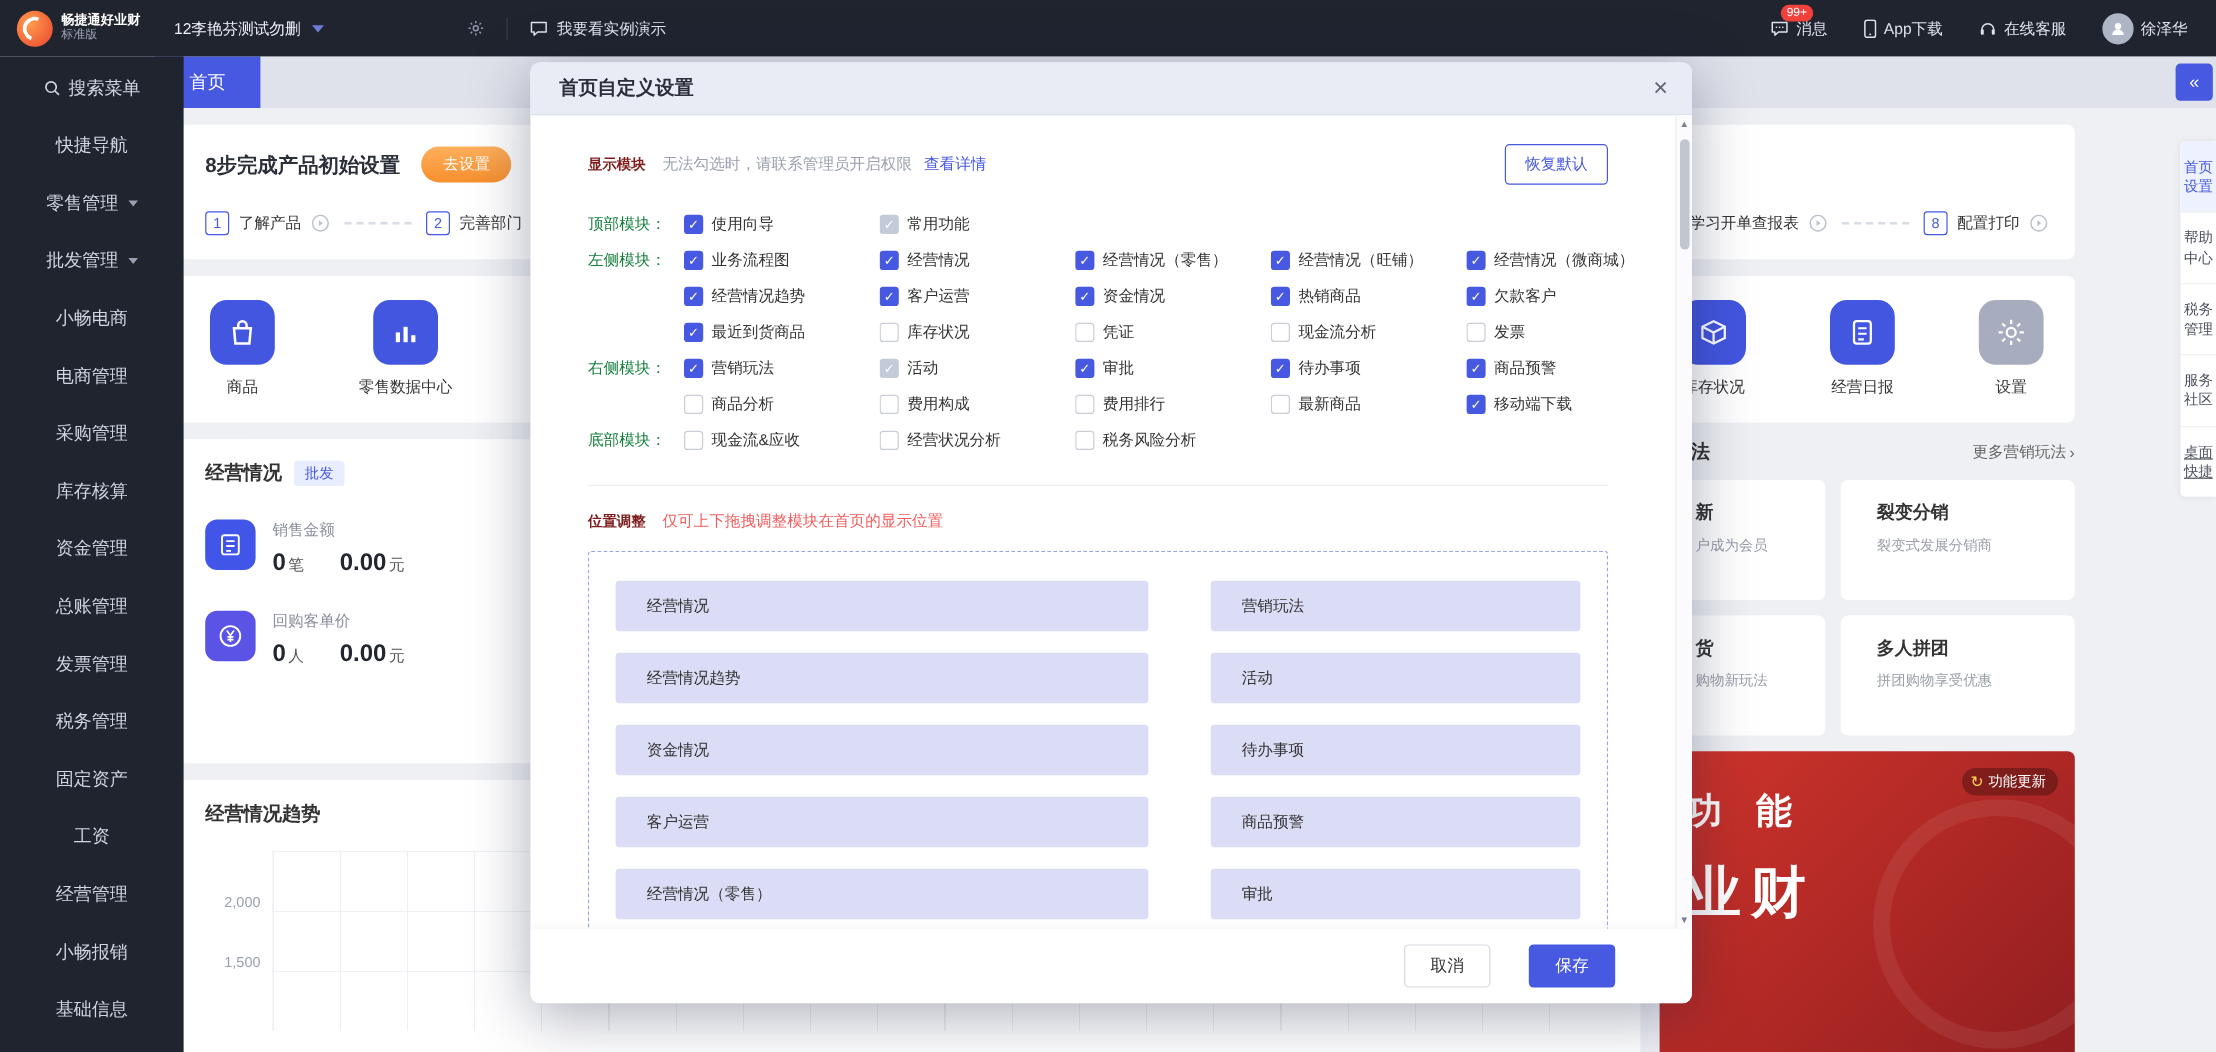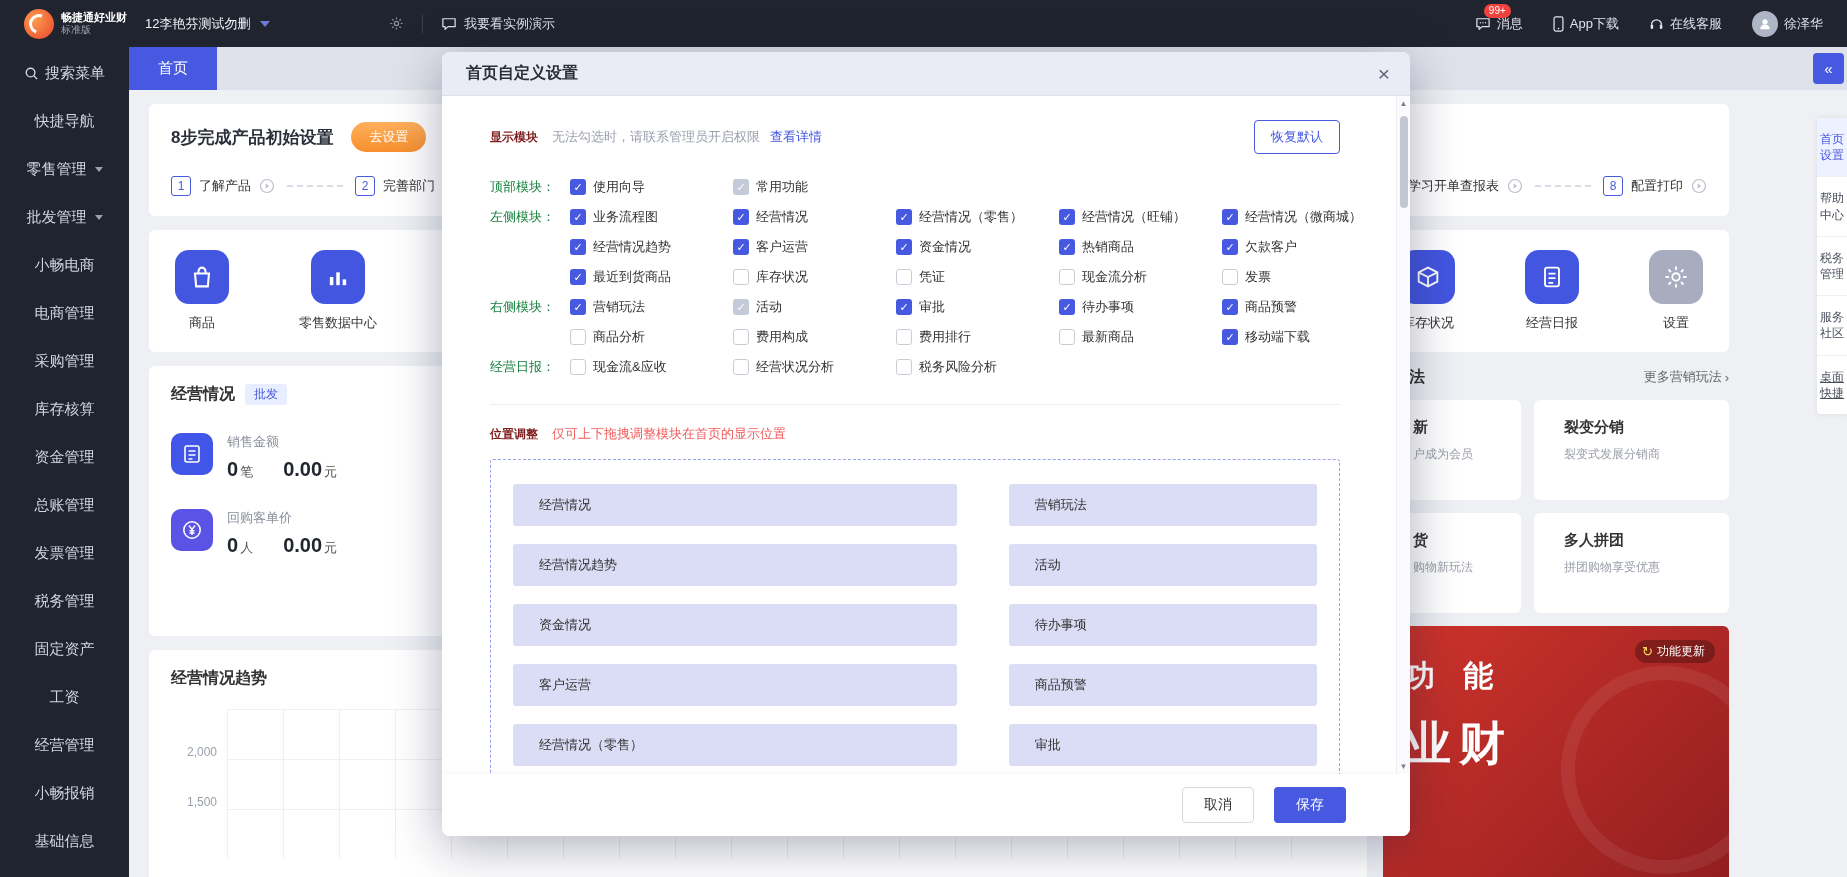--- a/index.html
+++ b/index.html
@@ -7,41 +7,41 @@
   body {
     font-family:"Liberation Sans","DejaVu Sans",sans-serif;
     background:#eef0f4; position:relative; color:#333;
     --accent:#4659e0; --dark:#20242f; --red:#f25c5c; --orange1:#ffb05c; --orange2:#f78f2e;
   }
   .icn { display:inline-flex; align-items:center; justify-content:center; }
 
   
   .topbar { position:absolute; top:0; left:0; width:100%; height:47px; background:var(--dark);
     display:flex; align-items:center; color:#dfe3ee; z-index:5; }
-  .brand { width:129px; display:flex; align-items:center; gap:7px; padding-left:24px; flex:0 0 auto; }
+  .brand { width:129px; display:flex; align-items:center; gap:7px; padding-left:14px; flex:0 0 auto; }
   .logo-circle { width:30px; height:30px; border-radius:50%; flex:0 0 auto;
     background:radial-gradient(circle at 35% 35%, #ff9d4d, #e8432e); position:relative; }
   .logo-circle::after { content:""; position:absolute; inset:5px; border:3px solid transparent;
     border-top-color:#fff; border-left-color:#fff; border-radius:50%; transform:rotate(-25deg); }
   .brand-text { display:flex; flex-direction:column; line-height:1.15; }
   .brand-name { font-size:11px; font-weight:bold; color:#fff; white-space:nowrap; }
   .brand-sub { font-size:10px; color:#9aa2b6; }
   .workspace { display:flex; align-items:center; gap:10px; margin-left:16px; font-size:13px; color:#eef1f8; min-width:240px; cursor:pointer; }
   .chev { width:0; height:0; border-left:5px solid transparent; border-right:5px solid transparent; border-top:6px solid #6c7bd9; }
   .top-gear { color:#8d95a9; margin-left:4px; cursor:pointer; }
   .divider-v { width:1px; height:18px; background:#3a404f; margin:0 18px; }
   .demo { display:flex; gap:7px; font-size:13px; cursor:pointer; }
   .top-right { margin-left:auto; display:flex; align-items:center; gap:30px; padding-right:24px; font-size:13px; }
   .top-item { display:flex; align-items:center; gap:6px; cursor:pointer; position:relative; }
   .badge { position:absolute; top:-11px; left:9px; background:#f0413d; color:#fff; font-size:10px;
     padding:1px 5px; border-radius:8px; line-height:1.2; }
   .avatar { width:26px; height:26px; border-radius:50%; background:#aeb6c6; display:flex; align-items:center; justify-content:center; }
 
   
-  .sidebar { position:absolute; top:47px; left:0; width:129px; bottom:0; background:var(--dark);
+  .sidebar { position:absolute; top:47px; left:0; width:153px; bottom:0; background:var(--dark);
     z-index:4; display:flex; flex-direction:column; padding-top:2px; }
   .side-item { height:48px; display:flex; align-items:center; justify-content:center; gap:6px;
     color:#cfd5e2; font-size:15px; cursor:pointer; }
   .chev-s { width:0; height:0; border-left:4px solid transparent; border-right:4px solid transparent;
     border-top:5px solid #99a0b4; margin-left:2px; }
 
   
   .tabbar { position:absolute; left:129px; top:47px; right:0; height:43px; background:#dfe2ea; z-index:3; display:flex; }
   .tab { width:88px; background:var(--accent); color:#fff; font-size:15px;
     display:flex; align-items:center; justify-content:center; cursor:pointer; }
@@ -151,21 +151,21 @@
   .cb-box.disabled { background:#c3cad8; }
   .cb-box.checked::after, .cb-box.disabled::after { content:"✓"; color:#fff; font-size:11px; }
   .cb-box.unchecked { background:#fff; border:1px solid #c9cdd6; }
   .hr { border-top:1px solid #ebedf2; margin:22px 0 20px; }
   .pos-hint { font-size:13px; color:var(--red); margin-left:14px; }
   .drag-box { margin-top:16px; border:1px dashed #98a2ec; border-radius:3px; padding:24px 22px;
     display:grid; grid-template-columns:1.44fr 1fr; column-gap:52px; height:430px; }
   .drag-bar { height:42px; background:#dbdcf5; border-radius:3px; margin-bottom:18px;
     display:flex; align-items:center; padding-left:26px; font-size:13px; color:#333; cursor:move; }
   .modal-footer { flex:0 0 62px; background:#fff; display:flex; align-items:center; justify-content:flex-end;
-    gap:20px; padding-right:64px; position:relative; z-index:2; box-shadow:0 -3px 8px rgba(0,0,0,.03); }
+    gap:32px; padding-right:64px; position:relative; z-index:2; box-shadow:0 -3px 8px rgba(0,0,0,.03); }
   .btn-cancel { width:72px; height:36px; background:#fff; border:1px solid #d6d9e0; border-radius:4px;
     font-size:14px; color:#333; cursor:pointer; }
   .btn-save { width:72px; height:36px; background:var(--accent); border:none; border-radius:4px;
     font-size:14px; color:#fff; cursor:pointer; }
   .modal-scroll { position:absolute; top:44px; right:0; bottom:62px; width:14px; background:#fbfbfd;
     border-left:1px solid #eceef2; z-index:3; display:flex; flex-direction:column; align-items:center; }
   .scroll-arrow { font-size:8px; color:#7a8090; height:15px; display:flex; align-items:center; }
   .scroll-arrow.down { margin-top:auto; }
   .scroll-thumb { width:8px; height:92px; background:#c2c6d1; border-radius:4px; margin-top:5px; cursor:grab; }
 </style>
@@ -646,21 +646,21 @@
           <label class="cb-item">
             <span class="cb-box unchecked"></span>
             <span class="cb-label">最新商品</span>
           </label>
           <label class="cb-item">
             <span class="cb-box checked"></span>
             <span class="cb-label">移动端下载</span>
           </label>
         </div>
         <div class="cb-row">
-          <span class="cb-group">经营日报：</span>
+          <span class="cb-group">底部模块：</span>
           <label class="cb-item">
             <span class="cb-box unchecked"></span>
             <span class="cb-label">现金流&amp;应收</span>
           </label>
           <label class="cb-item">
             <span class="cb-box unchecked"></span>
             <span class="cb-label">经营状况分析</span>
           </label>
           <label class="cb-item">
             <span class="cb-box unchecked"></span>

